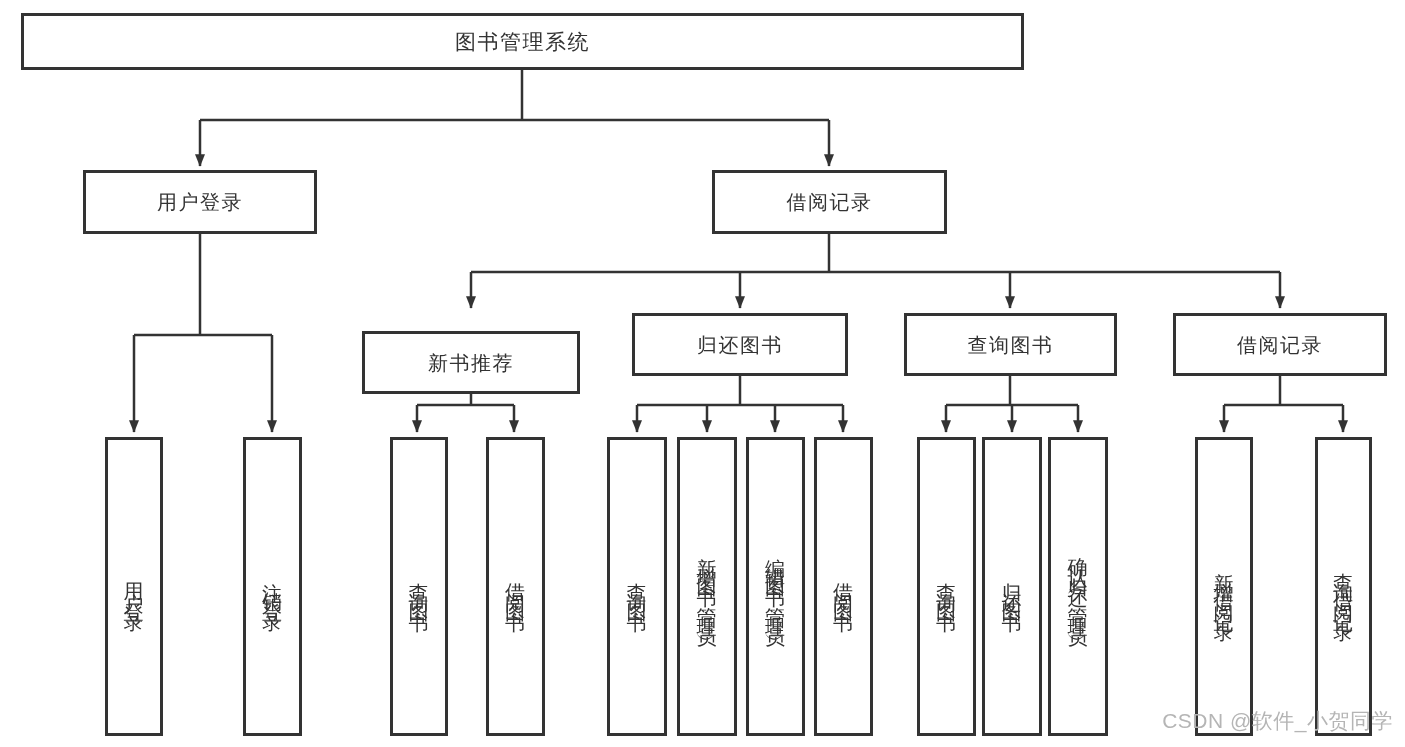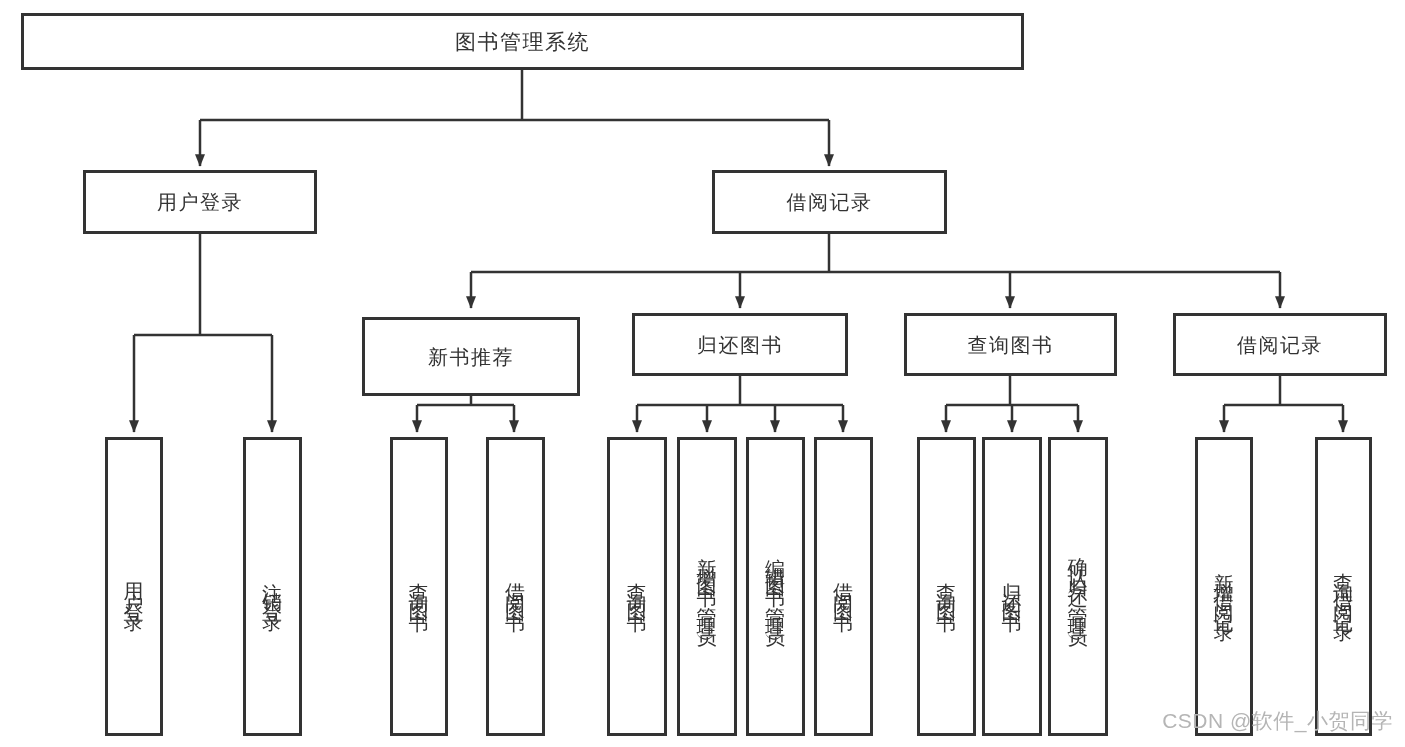--- a/index.html
+++ b/index.html
@@ -134,21 +134,21 @@
     <span class="lbl">图书管理系统</span>
   </div>
 
   <div class="node h" style="left:83px;top:170px;width:234px;height:64px">
     <span class="lbl">用户登录</span>
   </div>
   <div class="node h" style="left:712px;top:170px;width:235px;height:64px">
     <span class="lbl">借阅记录</span>
   </div>
 
-  <div class="node h" style="left:362px;top:317px;width:218px;height:79px">
+  <div class="node h" style="left:362px;top:331px;width:218px;height:63px">
     <span class="lbl">新书推荐</span>
   </div>
   <div class="node h" style="left:632px;top:313px;width:216px;height:63px">
     <span class="lbl">归还图书</span>
   </div>
   <div class="node h" style="left:904px;top:313px;width:213px;height:63px">
     <span class="lbl">查询图书</span>
   </div>
   <div class="node h" style="left:1173px;top:313px;width:214px;height:63px">
     <span class="lbl">借阅记录</span>

